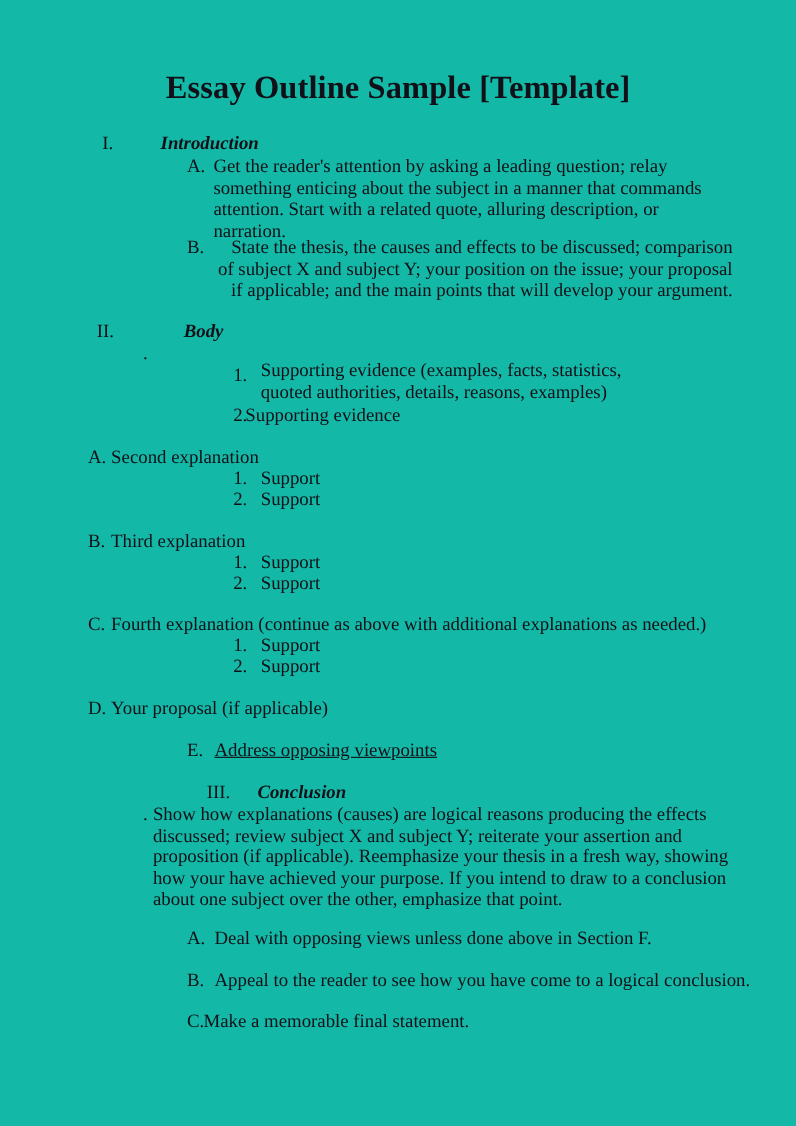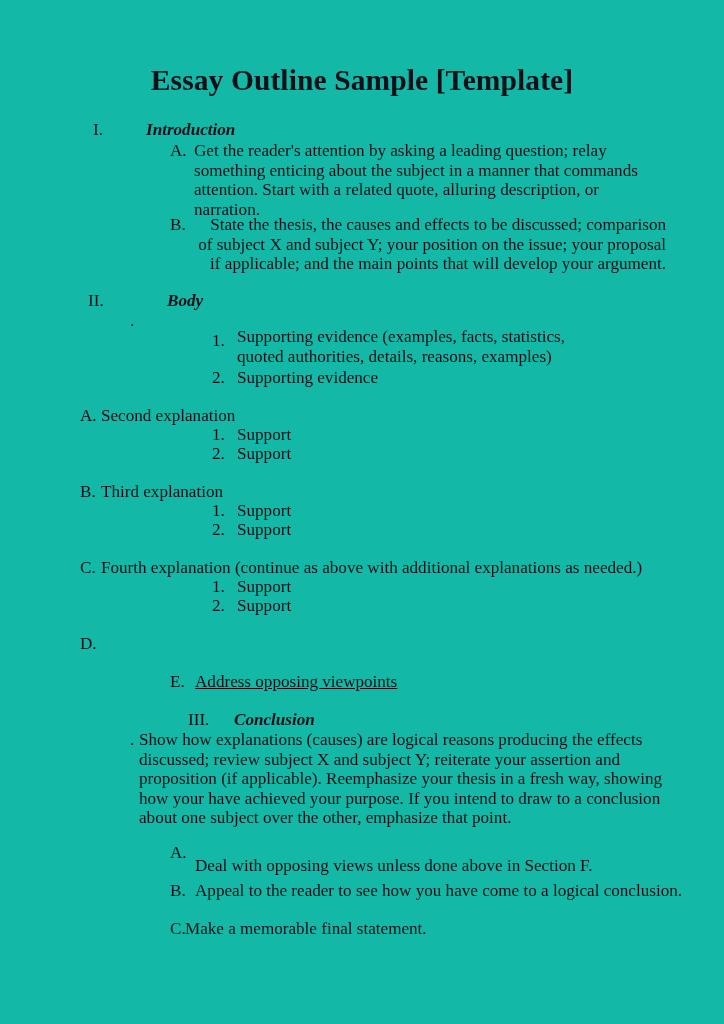--- a/index.html
+++ b/index.html
@@ -86,21 +86,21 @@
 
   <div class="marker" style="left:88px; top:291px;">II.</div>
   <div class="marker bold" style="left:146px; top:291px;margin-left:21px;">Body</div>
 
   <div class="orphan-dot" style="left:130px; top:311px;">.</div>
 
   <div class="marker" style="left:212px; top:331px;">1.</div>
   <div class="para" style="left:237px; top:327px; width:374px;">Supporting evidence (examples, facts, statistics, quoted authorities, details, reasons, examples)</div>
 
   <div class="marker" style="left:212px; top:368px;">2.</div>
-  <div class="row" style="left:237px; top:368px;">Supporting evidence</div>
+  <div class="row" style="left:223px; top:368px;">Supporting evidence</div>
 
   <div class="marker" style="left:80px; top:406px;">A.</div>
   <div class="row" style="left:101px; top:406px;">Second explanation</div>
   <div class="marker" style="left:212px; top:425px;">1.</div>
   <div class="row" style="left:237px; top:425px;">Support</div>
   <div class="marker" style="left:212px; top:444px;">2.</div>
   <div class="row" style="left:237px; top:444px;">Support</div>
 
   <div class="marker" style="left:80px; top:482px;">B.</div>
   <div class="row" style="left:101px; top:482px;">Third explanation</div>
@@ -110,32 +110,33 @@
   <div class="row" style="left:237px; top:520px;">Support</div>
 
   <div class="marker" style="left:80px; top:558px;">C.</div>
   <div class="row" style="left:101px; top:558px;">Fourth explanation (continue as above with additional explanations as needed.)</div>
   <div class="marker" style="left:212px; top:577px;">1.</div>
   <div class="row" style="left:237px; top:577px;">Support</div>
   <div class="marker" style="left:212px; top:596px;">2.</div>
   <div class="row" style="left:237px; top:596px;">Support</div>
 
   <div class="marker" style="left:80px; top:634px;">D.</div>
+  <div class="row" style="left:101px; top:634px;">Your proposal (if applicable)</div>
 
   <div class="marker" style="left:170px; top:672px;">E.</div>
   <div class="row" style="left:195px; top:672px;text-decoration:underline;">Address opposing viewpoints</div>
 
   <div class="marker" style="left:172px; top:710px;margin-left:16px;">III.</div>
   <div class="marker bold" style="left:234px; top:710px;">Conclusion</div>
 
   <div class="orphan-dot" style="left:130px; top:730px;">.</div>
   <div class="para" style="left:139px; top:730px; width:528px;">Show how explanations (causes) are logical reasons producing the effects discussed; review subject X and subject Y; reiterate your assertion and proposition (if applicable). Reemphasize your thesis in a fresh way, showing how your have achieved your purpose. If you intend to draw to a conclusion about one subject over the other, emphasize that point.</div>
 
   <div class="marker" style="left:170px; top:843px;">A.</div>
-  <div class="row" style="left:195px; top:843px;margin-top:13px;">Deal with opposing views unless done above in Section F.</div>
+  <div class="row" style="left:195px; top:843px;">Deal with opposing views unless done above in Section F.</div>
 
   <div class="marker" style="left:170px; top:881px;">B.</div>
   <div class="row" style="left:195px; top:881px;">Appeal to the reader to see how you have come to a logical conclusion.</div>
 
   <div class="marker" style="left:170px; top:919px;">C.</div>
   <div class="row" style="left:185px; top:919px;">Make a memorable final statement.</div>
 
 </div>
 
 </body></html>

